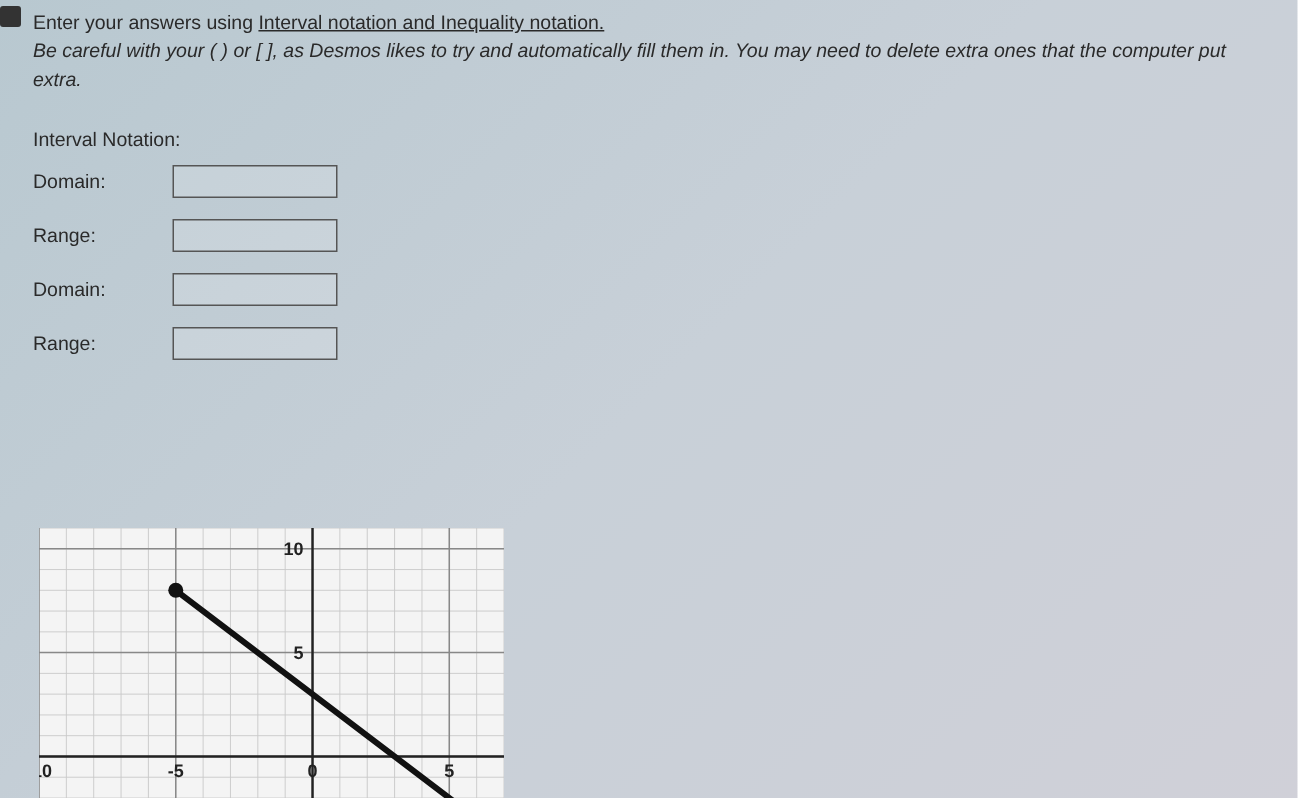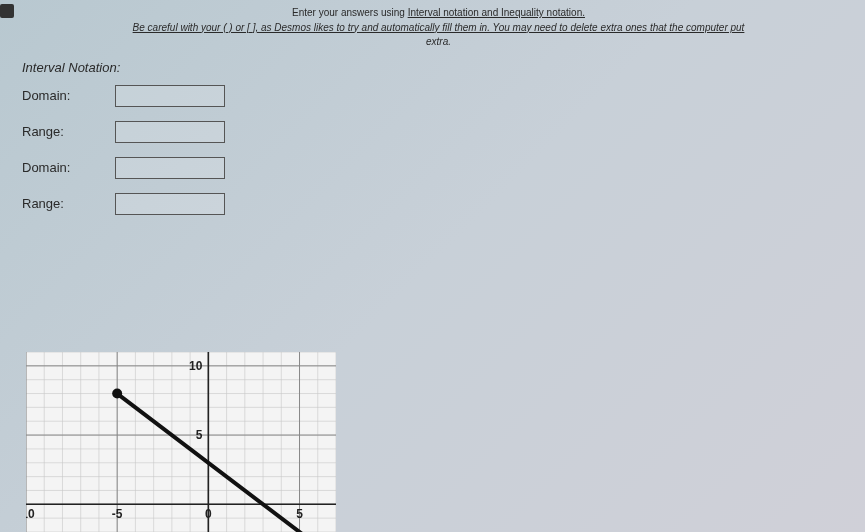--- a/index.html
+++ b/index.html
@@ -20,33 +20,31 @@
     left: 0;
     width: 14px;
     height: 14px;
     background: #333;
     border-radius: 2px;
   }
   .content {
     padding: 6px 10px 0 22px;
   }
   .instructions {
-    font-size: 10px;
+    font-size: 13px;
     line-height: 1.45;
     margin-bottom: 10px;
-    text-align: center;
   }
   .instructions .line1 { }
   .underline { text-decoration: underline; }
-  .instructions .line2 { font-style: italic; text-decoration: underline; }
+  .instructions .line2 { font-style: italic; }
   .instructions .ans { font-style: italic; }
   .section-label {
     font-size: 13px;
-    font-style: italic;
-    margin: 10px 0 8px 0;
+    margin: 22px 0 8px 0;
   }
   .field-row {
     display: flex;
     align-items: center;
     margin: 10px 0 14px 0;
     gap: 31px;
   }
   .field-label {
     font-size: 13px;
     width: 62px;

